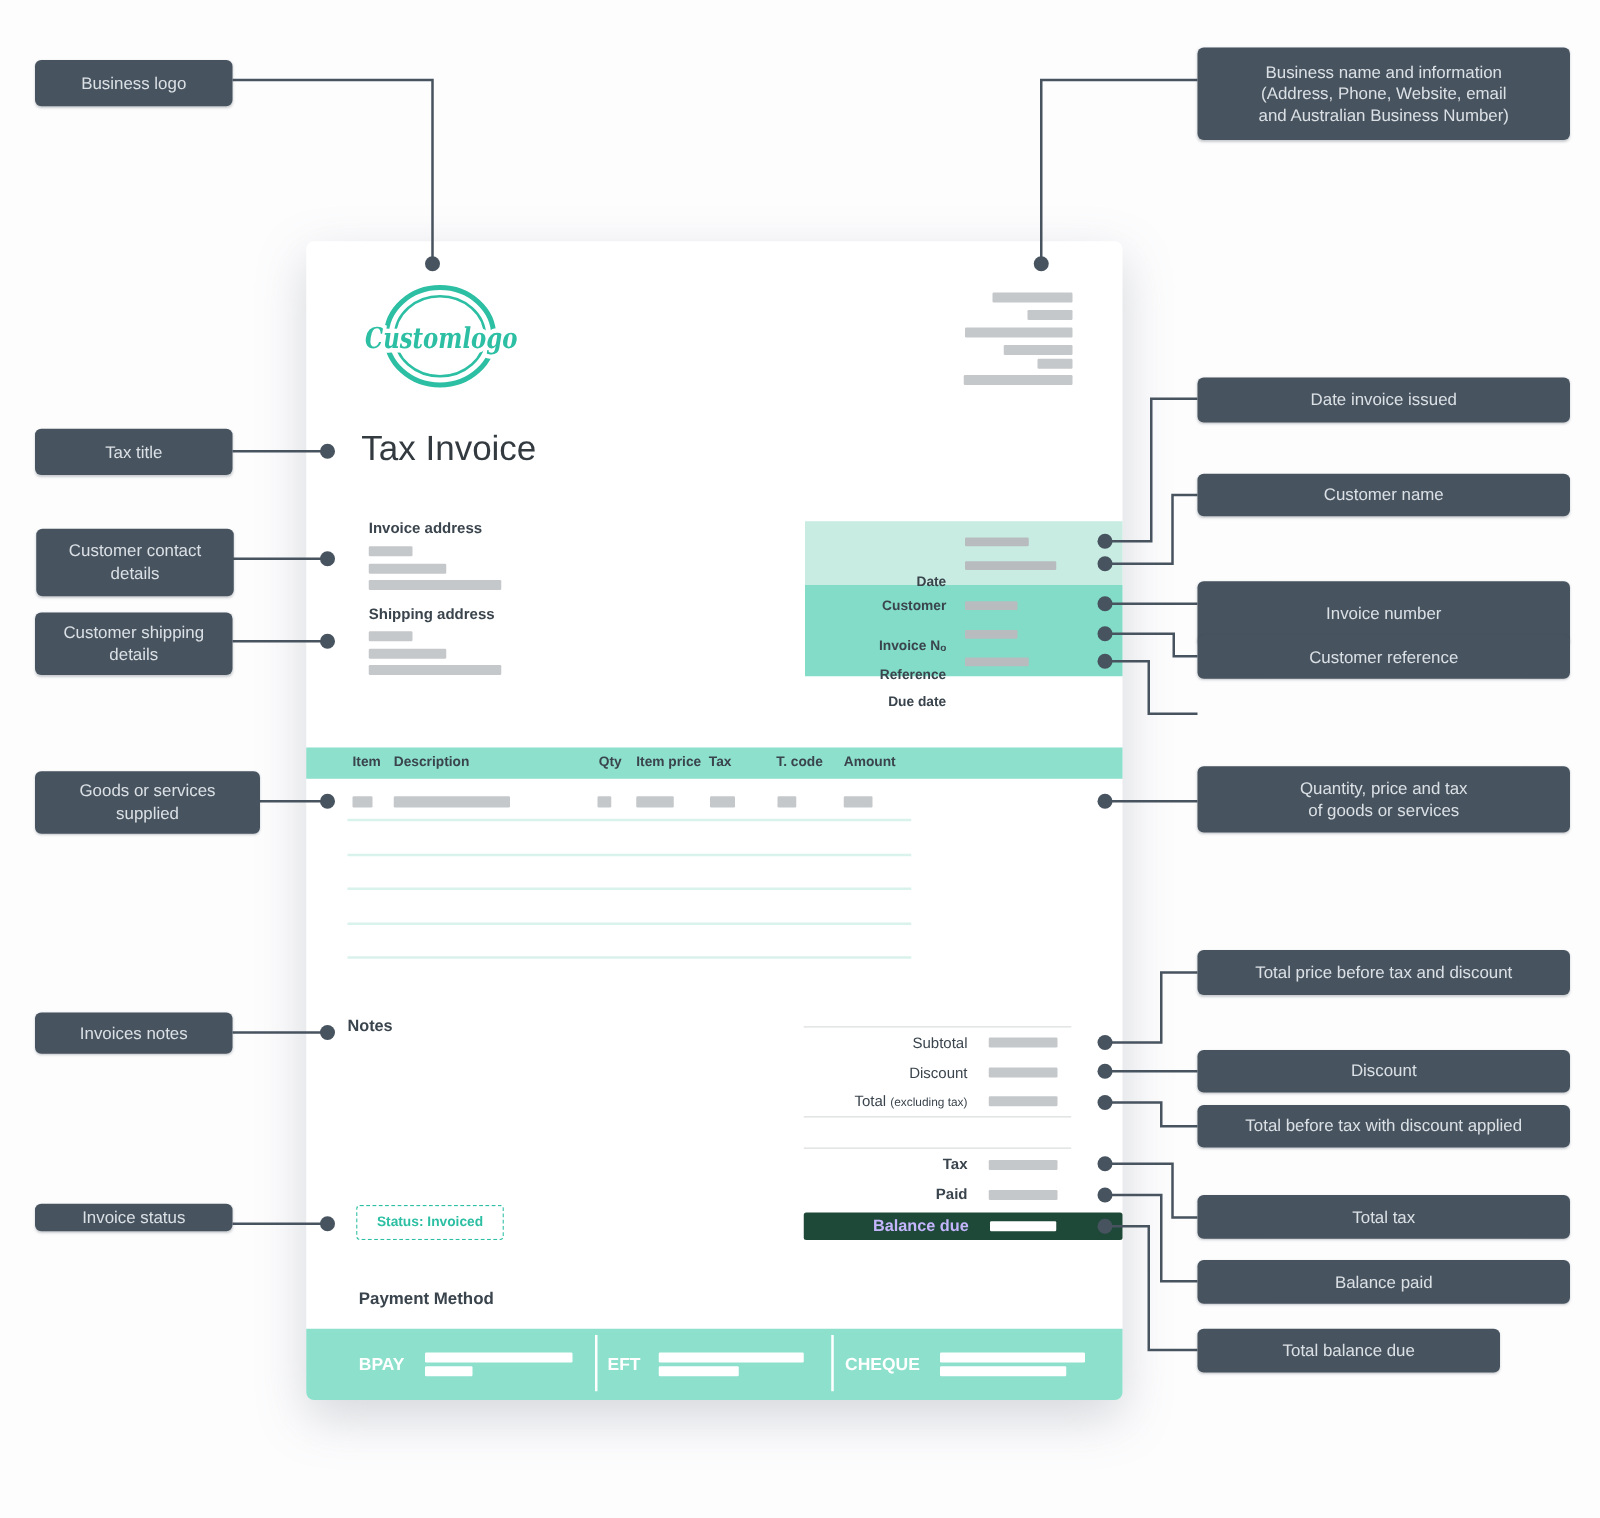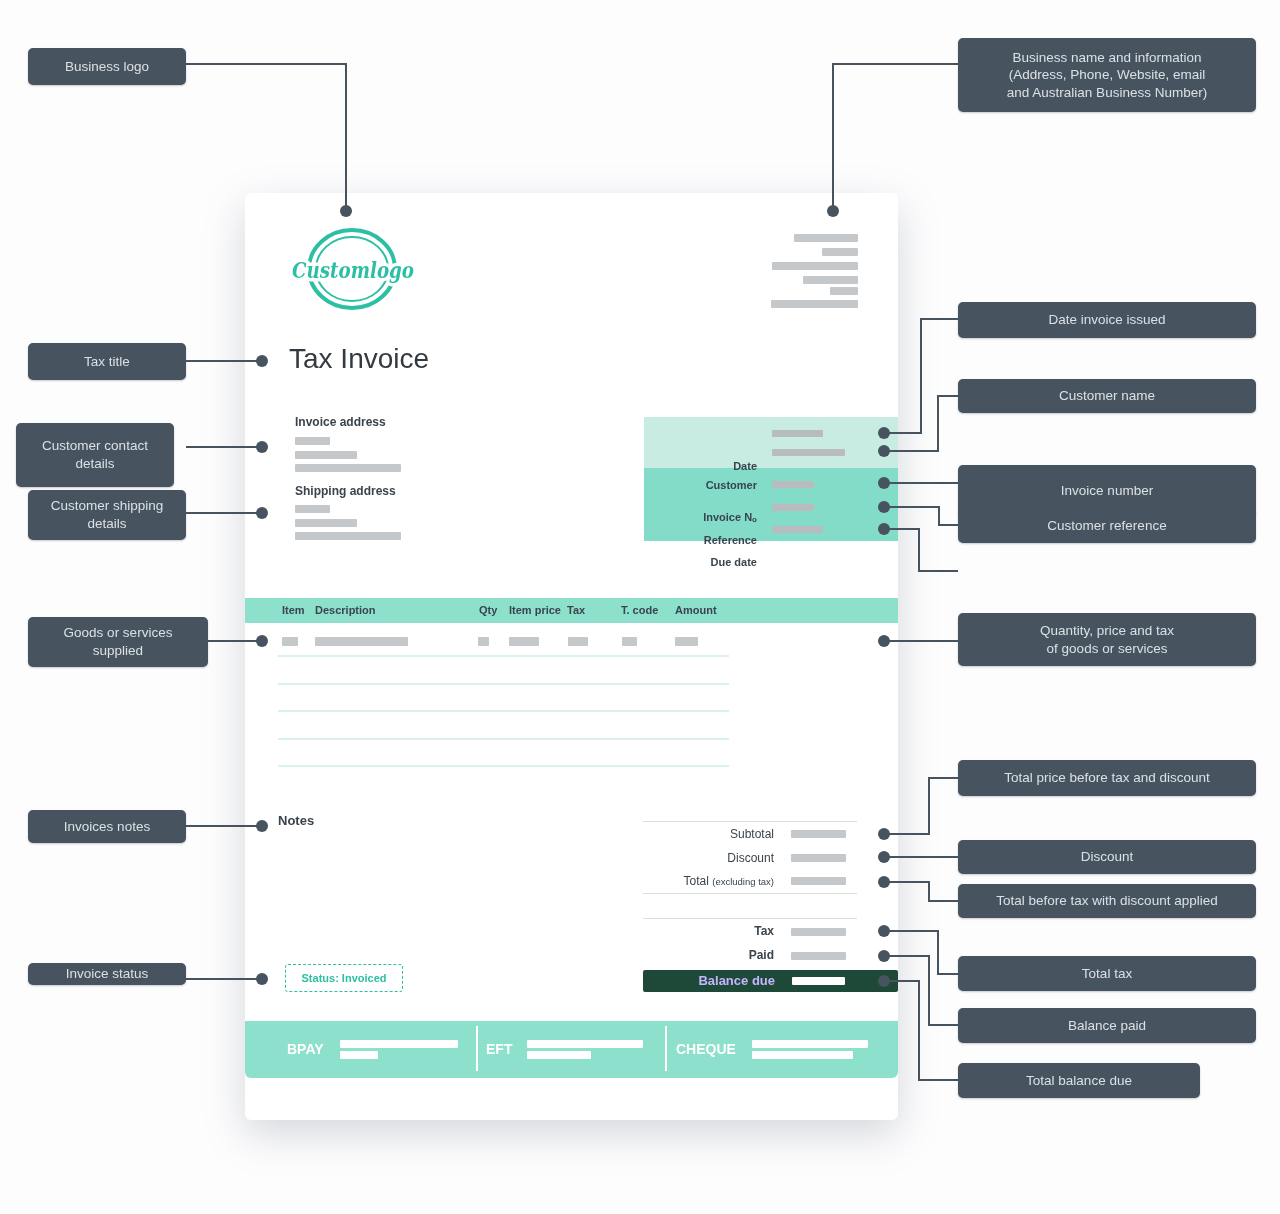--- a/index.html
+++ b/index.html
@@ -39,21 +39,21 @@
   .tot-line{position:absolute;left:398px;width:214px;height:1px;background:#dcdddd;}
   .tot-lbl{position:absolute;right:124px;font-size:12px;color:#3a444d;text-align:right;white-space:nowrap;}
   .tot-suffix{font-size:9.5px;}
   .bold{font-weight:bold;}
   .balance{position:absolute;left:398px;top:777px;width:255px;height:22px;background:#1e4939;border-radius:2px;}
   .balance .blabel{position:absolute;right:123px;top:0;height:22px;line-height:22px;
                    color:#c4b5fd;font-weight:bold;font-size:13px;white-space:nowrap;}
   .status{position:absolute;left:40px;top:771px;width:118px;height:28px;border:1.5px dashed #2cbfa3;
           border-radius:3px;color:#2cbfa3;font-size:11px;font-weight:bold;
           display:flex;align-items:center;justify-content:center;}
-  .payment{position:absolute;left:0;top:828px;width:653px;height:57px;background:#8ce0cc;
+  .payment{position:absolute;left:0;top:870px;width:653px;height:57px;background:#8ce0cc;
            border-radius:0 0 6px 6px;}
   .pm-label{position:absolute;color:#ffffff;font-weight:bold;font-size:14px;top:20px;}
   .pm-div{position:absolute;top:5px;width:2px;height:45px;background:#ffffff;}
   .notes{position:absolute;left:33px;top:620px;font-size:13px;}
   .paym-heading{position:absolute;left:42px;top:838px;font-size:13.5px;}
 </style>
 </head>
 <body>
 
 <div id="stage">
@@ -201,21 +201,21 @@
     <path d="M958 974 H938 V931 H884"></path>
       <circle cx="884" cy="931" r="6"></circle>
     <path d="M958 1025 H929 V956 H884"></path>
       <circle cx="884" cy="956" r="6"></circle>
     <path d="M958 1080 H919 V981 H884"></path>
       <circle cx="884" cy="981" r="6"></circle>
   </svg>
 
   <div class="callout" style="left:28px;top:48px;width:158px;height:37px;">Business logo</div>
   <div class="callout" style="left:28px;top:343px;width:158px;height:37px;">Tax title</div>
-  <div class="callout" style="left:16px;top:423px;width:158px;height:64px;">Customer contact details</div>
+  <div class="callout" style="left:29px;top:423px;width:158px;height:54px;">Customer contact details</div>
   <div class="callout" style="left:28px;top:490px;width:158px;height:50px;">Customer shipping details</div>
   <div class="callout" style="left:28px;top:617px;width:180px;height:50px;">Goods or services supplied</div>
   <div class="callout" style="left:28px;top:810px;width:158px;height:33px;">Invoices notes</div>
   <div class="callout" style="left:28px;top:963px;width:158px;height:22px;">Invoice status</div>
 
   <div class="callout" style="left:958px;top:38px;width:298px;height:74px;">
     <span>Business name and information</span>
     <span>(Address, Phone, Website, email</span>
     <span>and Australian Business Number)</span>
   </div>

